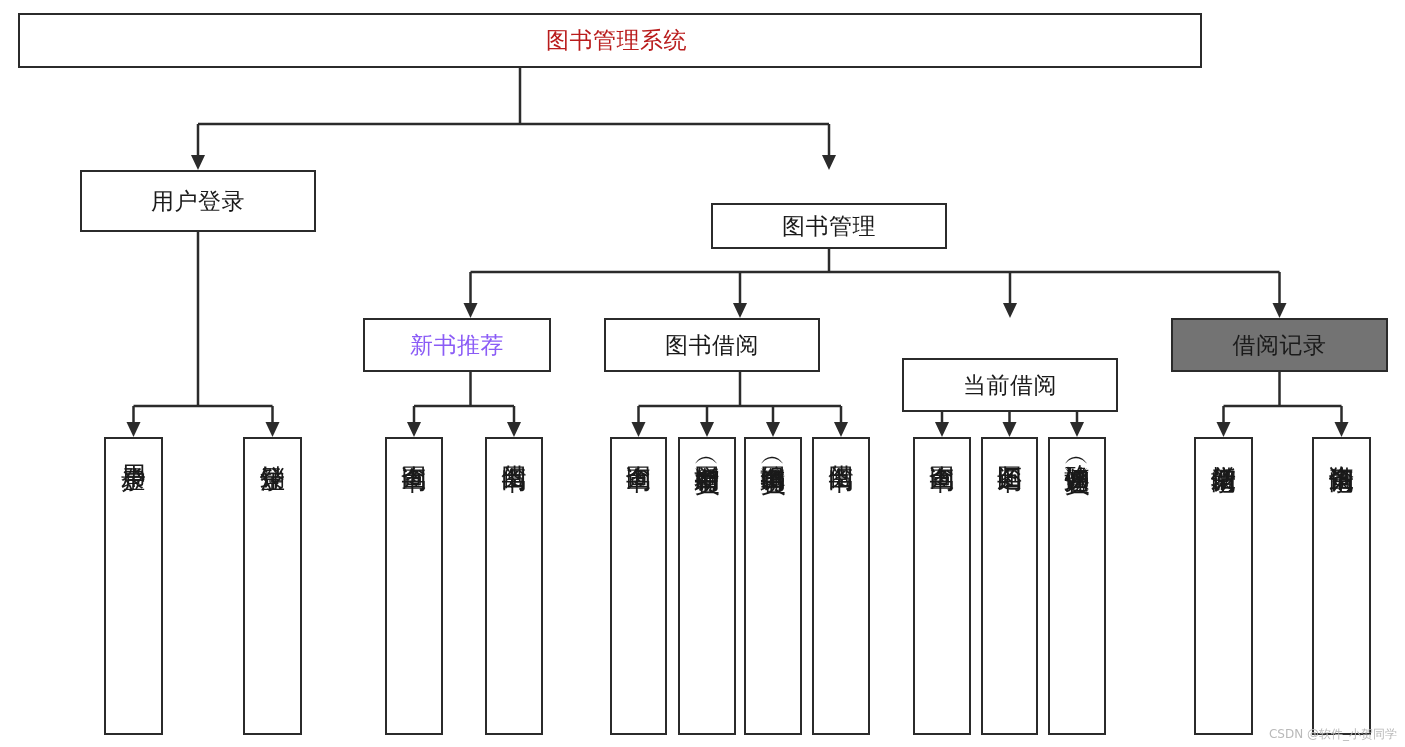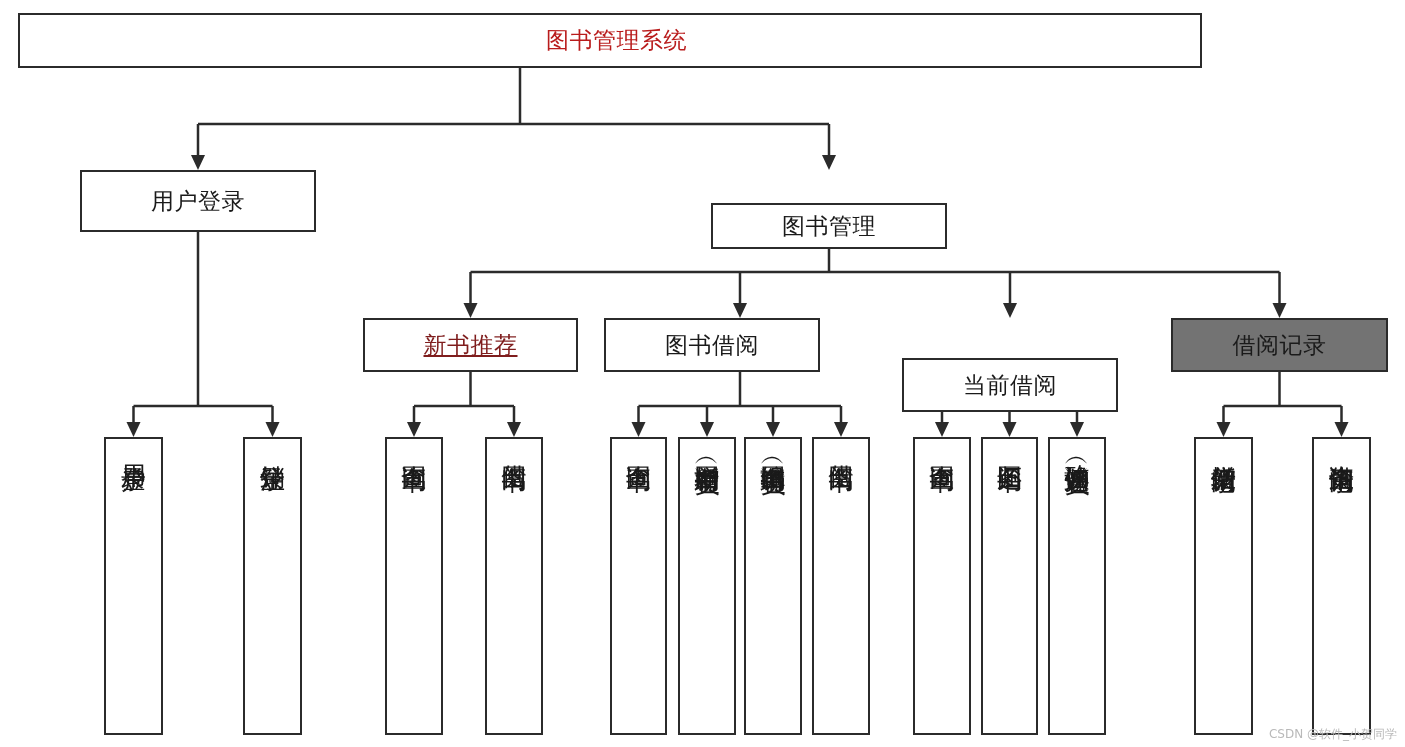--- a/index.html
+++ b/index.html
@@ -126,21 +126,21 @@
   <div id="nodes">
       <div class="node horiz" style="left: 18px; top: 13px; width: 1184px; height: 55px; border-color: rgb(43, 43, 43); background: rgb(255, 255, 255); color: #b91c1c; padding-left: 13px;">
         <span class="node-label">图书管理系统</span>
       </div>
       <div class="node horiz" style="left: 80px; top: 170px; width: 236px; height: 62px; border-color: rgb(43, 43, 43); background: rgb(255, 255, 255); color: rgb(26, 26, 26);">
         <span class="node-label">用户登录</span>
       </div>
       <div class="node horiz" style="left: 711px; top: 170px; width: 236px; height: 46px; border-color: rgb(43, 43, 43); background: rgb(255, 255, 255); color: rgb(26, 26, 26); margin-top: 33px;">
         <span class="node-label">图书管理</span>
       </div>
-      <div class="node horiz" style="left: 363px; top: 318px; width: 215px; height: 54px; border-color: rgb(43, 43, 43); background: rgb(255, 255, 255); color: #7f1d1d; text-decoration: underline;">
+      <div class="node horiz" style="left: 363px; top: 318px; width: 188px; height: 54px; border-color: rgb(43, 43, 43); background: rgb(255, 255, 255); color: #8b5cf6;">
         <span class="node-label">新书推荐</span>
       </div>
       <div class="node horiz" style="left: 604px; top: 318px; width: 216px; height: 54px; border-color: rgb(43, 43, 43); background: rgb(255, 255, 255); color: rgb(26, 26, 26);">
         <span class="node-label">图书借阅</span>
       </div>
       <div class="node horiz" style="left: 902px; top: 318px; width: 216px; height: 54px; border-color: rgb(43, 43, 43); background: rgb(255, 255, 255); color: rgb(26, 26, 26); margin-top: 40px;">
         <span class="node-label">当前借阅</span>
       </div>
       <div class="node horiz" style="left: 1171px; top: 318px; width: 217px; height: 54px; border-color: rgb(43, 43, 43); background: #737373; color: rgb(26, 26, 26);">
         <span class="node-label">借阅记录</span>

